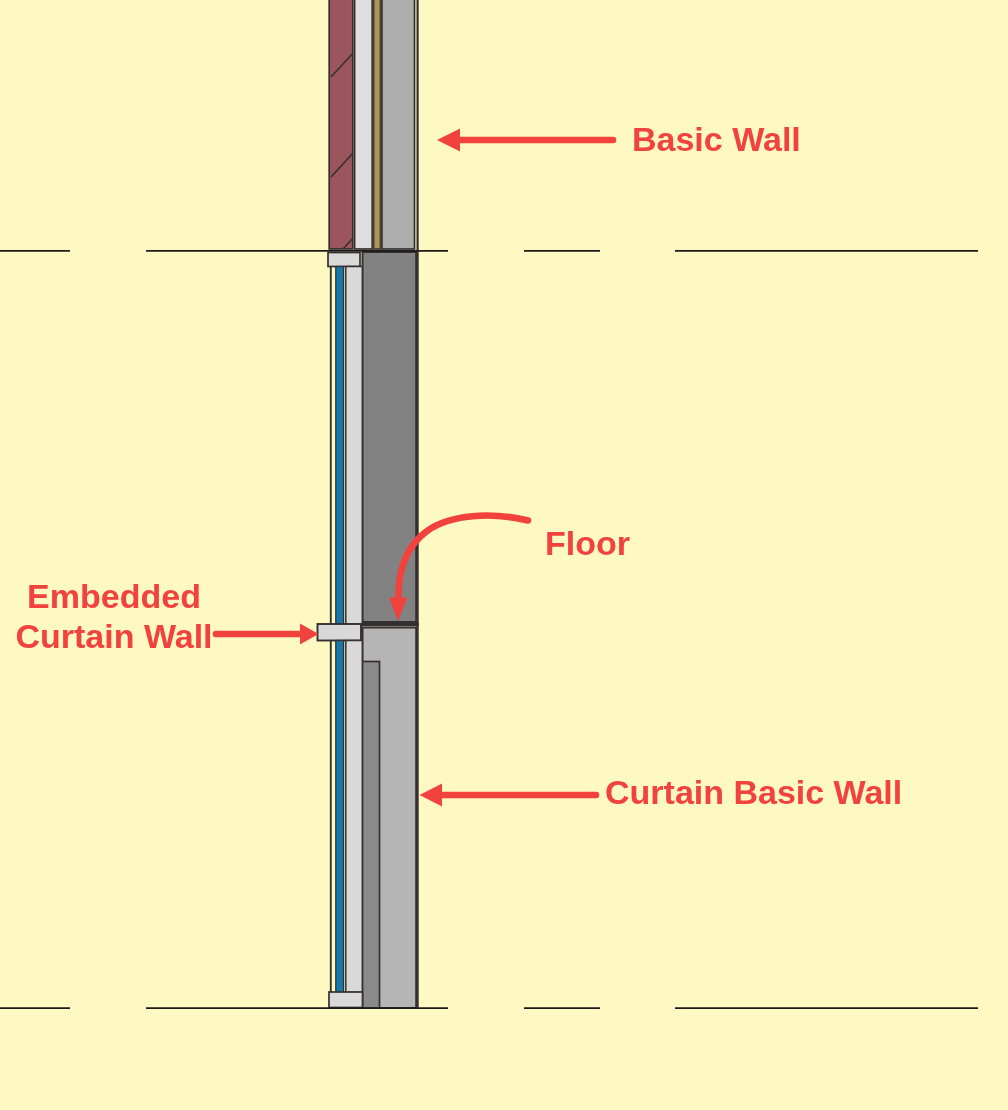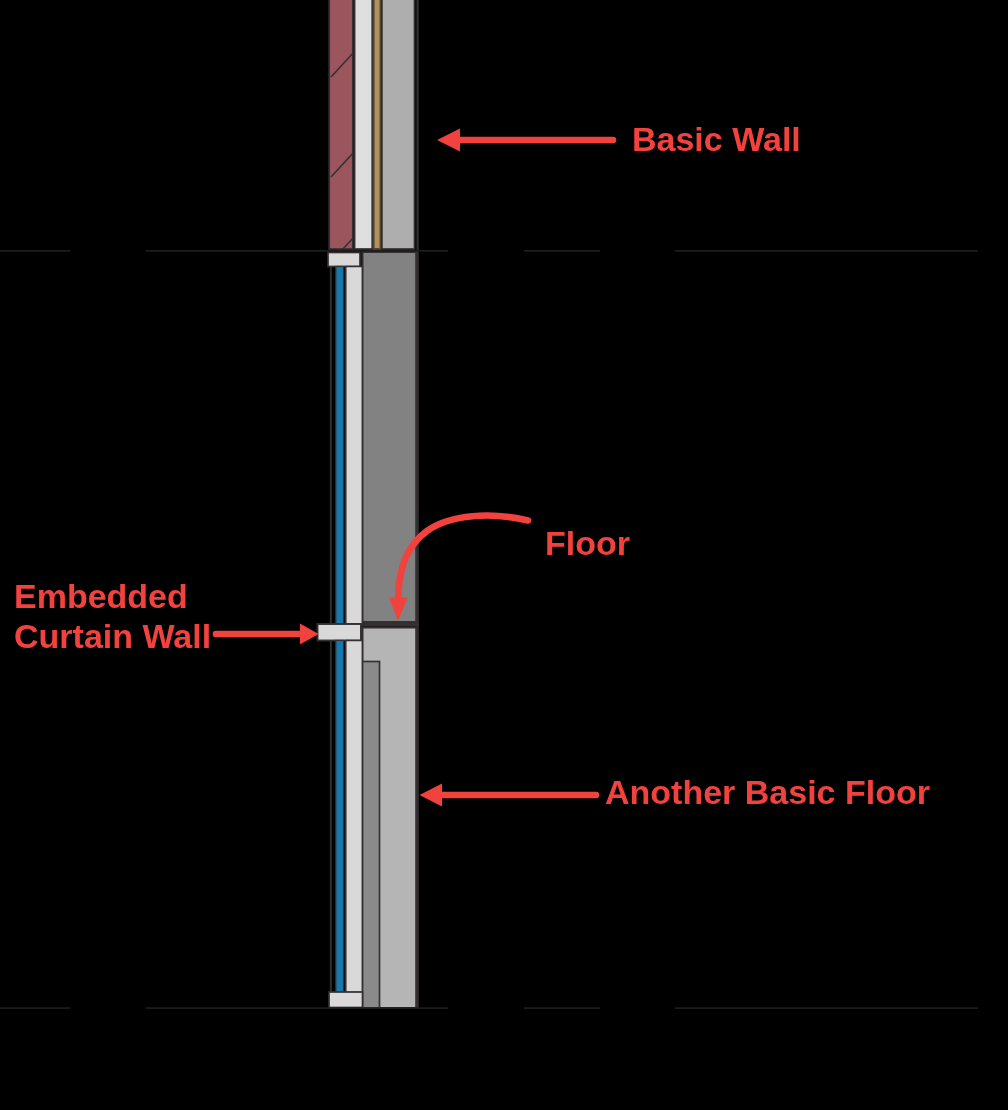--- a/index.html
+++ b/index.html
@@ -1,32 +1,32 @@
 <!DOCTYPE html>
 <html style="--c-red: #f2423e; --c-brick: #9a565c; --c-substrate: #dfdfdf; --c-membrane: #b2925a; --c-membrane-edge: #4c4432; --c-core: #aeaeae; --c-floor: #828282; --c-wall2: #b5b5b5; --c-wall2-inner: #8a8a8a; --c-panel: #d9d9d9; --c-glass: #1579af; --c-line: #343031; --c-level: #1c1c1c;"><head>
 <meta charset="utf-8">
 <style>
   html,body{margin:0;padding:0;background:#ffffff;}
   #canvas{
     position:relative;
     width:1008px;height:1110px;
-    background:#000000;
+    background:#fef9c3;
     overflow:hidden;
     font-family:"Liberation Sans", sans-serif;
   }
   #drawing{position:absolute;left:0;top:0;}
   .anno-label{
     position:absolute;
     font-weight:bold;
     font-size:34px;
     line-height:1.18;
     color:var(--c-red);
     white-space:nowrap;
   }
-  .anno-label.wrap{white-space:normal;line-height:40px;}
+  .anno-label.wrap{white-space:normal;text-align:center;line-height:40px;}
 </style>
 </head>
 <body>
 
 <div id="canvas">
 
   <svg id="drawing" width="1008" height="1110" viewBox="0 0 1008 1110">
     <defs>
       <clipPath id="brickClip">
           <rect x="329.2" y="-3" width="23.6" height="252"></rect>
@@ -101,15 +101,15 @@
       <polygon points="419.5,795 442,783.5 442,806.5" style="fill:var(--c-red)"></polygon>
     </g>
   </svg>
 
   <div class="anno-label" style="left:632px;top:119px;">Basic Wall</div>
 
   <div class="anno-label" style="left:545px;top:523px;">Floor</div>
 
   <div class="anno-label wrap" style="left:14px;top:576px;width:200px;">Embedded Curtain Wall</div>
 
-  <div class="anno-label" style="left:605px;top:772px;">Another Basic Floor</div>
+  <div class="anno-label" style="left:605px;top:772px;">Curtain Basic Wall</div>
 
 </div>
 
 </body></html>

